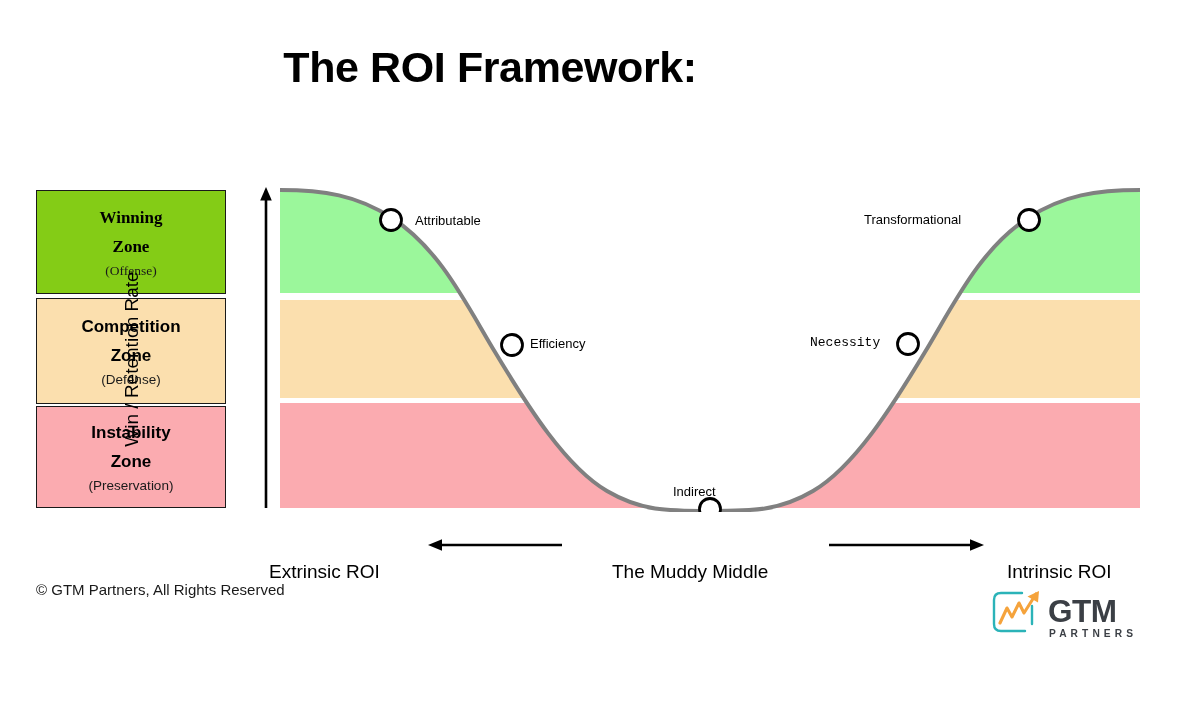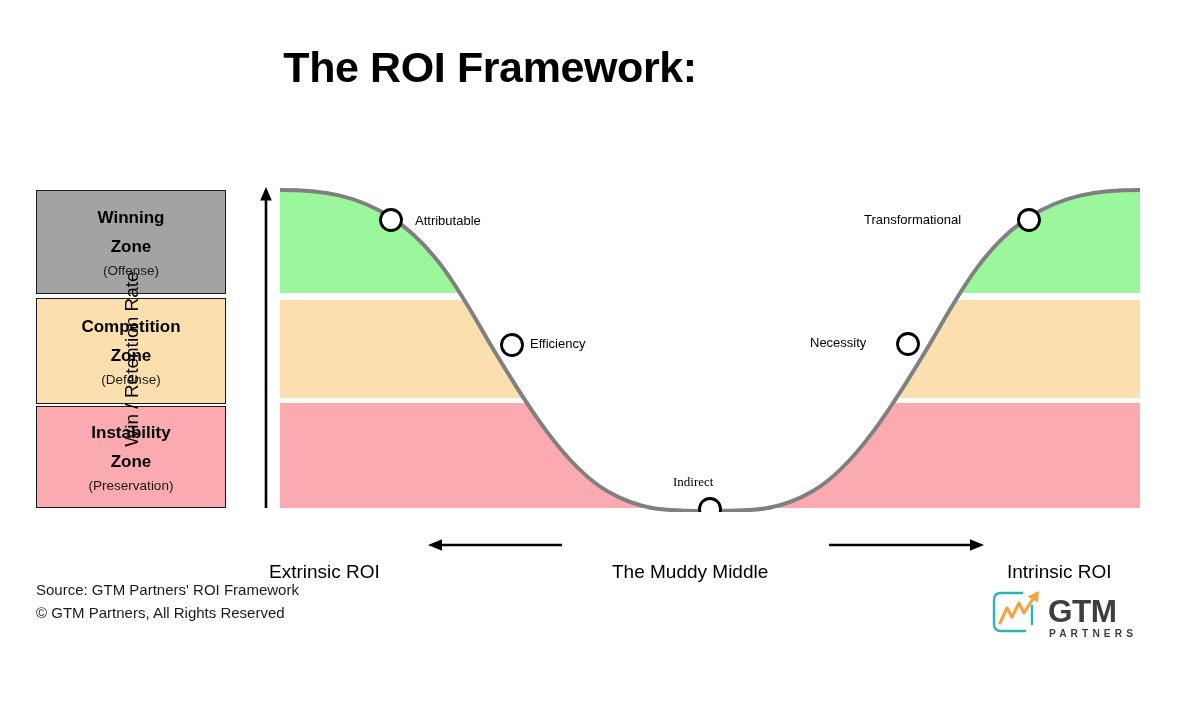--- a/index.html
+++ b/index.html
@@ -54,21 +54,21 @@
     color: #000000;
     line-height: 29px;
     text-align: center;
   }
   .zone-sub {
     font-size: 13.5px;
     color: #1a1a1a;
     line-height: 20px;
     text-align: center;
   }
-  #zone-winning     { top: 190px;  height: 104px; background: #a3a3a3; }
+  #zone-winning     { top: 190px;  height: 104px; background: #84cc16; font-family: Liberation Serif, serif; }
   #zone-competition { top: 298px;  height: 106px; background: #fbdfae; }
   #zone-instability { top: 406px;  height: 102px; background: #fbabb0; }
 
   
   #y-axis-arrow {
     position: absolute;
     left: 256px;
     top: 186px;
     width: 20px;
     height: 324px;
@@ -98,22 +98,22 @@
 
   
   .pt-label {
     position: absolute;
     font-size: 13px;
     color: #000000;
     white-space: nowrap;
   }
   #label-attributable    { left: 415px; top: 213px; }
   #label-efficiency      { left: 530px; top: 336px; }
-  #label-indirect        { left: 673px; top: 474px; font-family: Liberation Serif, serif; }
-  #label-necessity       { left: 810px; top: 335px; text-align: right; }
+  #label-indirect        { left: 673px; top: 484px; }
+  #label-necessity       { left: 810px; top: 335px; text-align: right; font-family: Liberation Mono, monospace; }
   #label-transformational{ left: 864px; top: 212px; }
 
   
   .x-label {
     position: absolute;
     font-size: 19px;
     color: #000000;
     white-space: nowrap;
     top: 561px;
   }
@@ -242,21 +242,20 @@
       <polygon points="428,21 442,15.2 442,26.8" fill="#000"></polygon>
     </g>
 
     <g>
       <line x1="829" y1="21" x2="972" y2="21" stroke="#000" stroke-width="2.4"></line>
       <polygon points="984,21 970,15.2 970,26.8" fill="#000"></polygon>
     </g>
   </svg>
 
   <div id="footer-text">
-    <div class="footer-line">Source: GTM Partners' ROI Framework</div>
     <div class="footer-line">© GTM Partners, All Rights Reserved</div>
   </div>
 
   <svg id="logo" viewBox="0 0 152 52" xmlns="http://www.w3.org/2000/svg">
 
     <g fill="none" stroke="#2bb3b8" stroke-width="2.4" stroke-linecap="round">
       <path d="M 31,3 L 10,3 Q 3,3 3,10 L 3,34 Q 3,41 10,41 L 34,41"></path>
       <path d="M 41,16 L 41,34"></path>
     </g>
 

